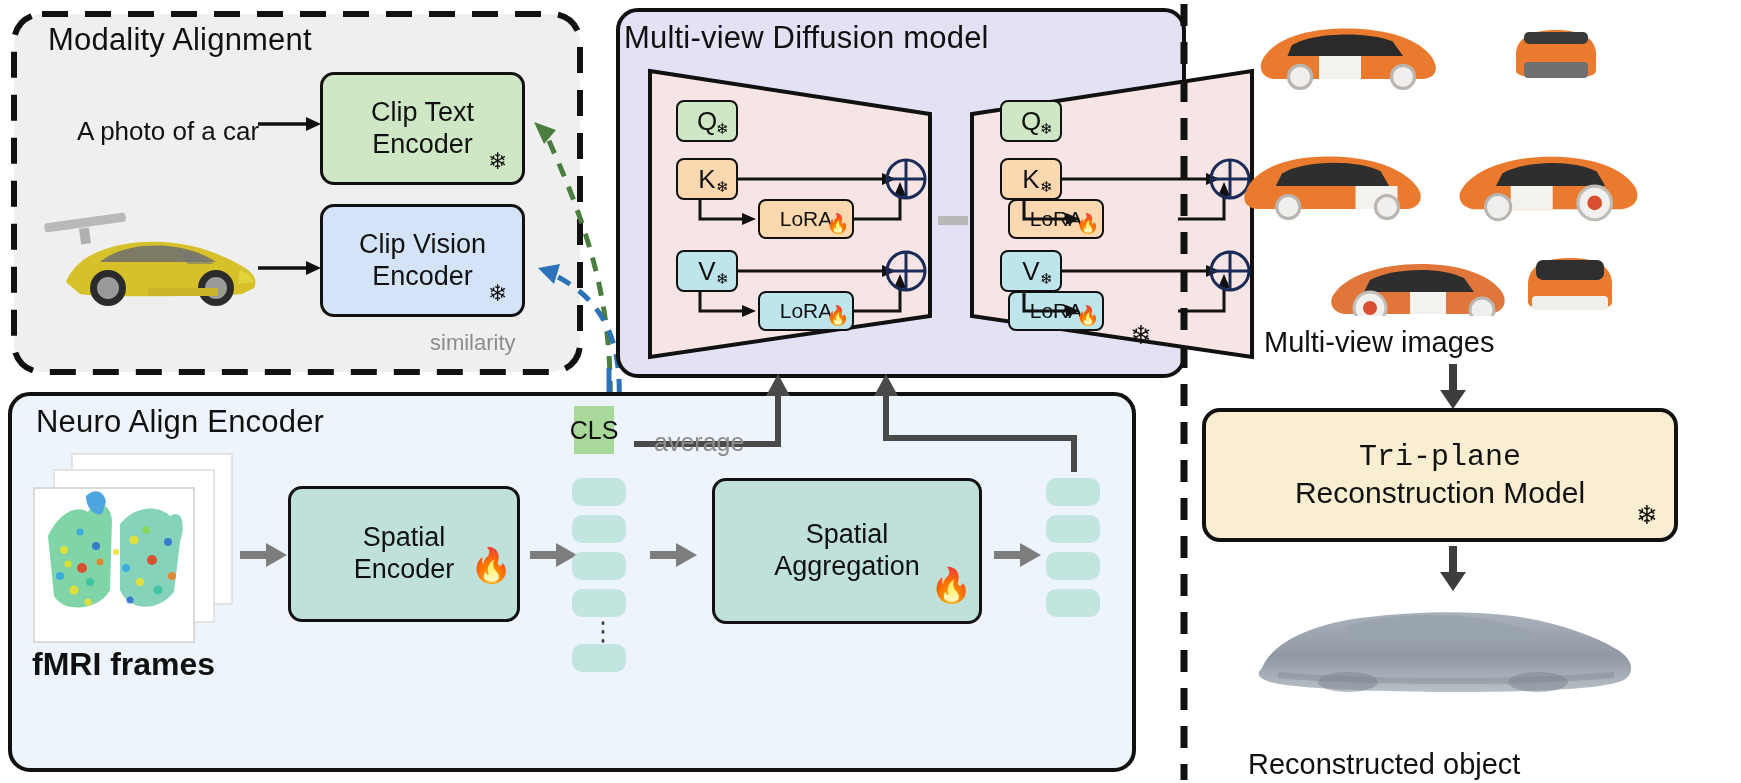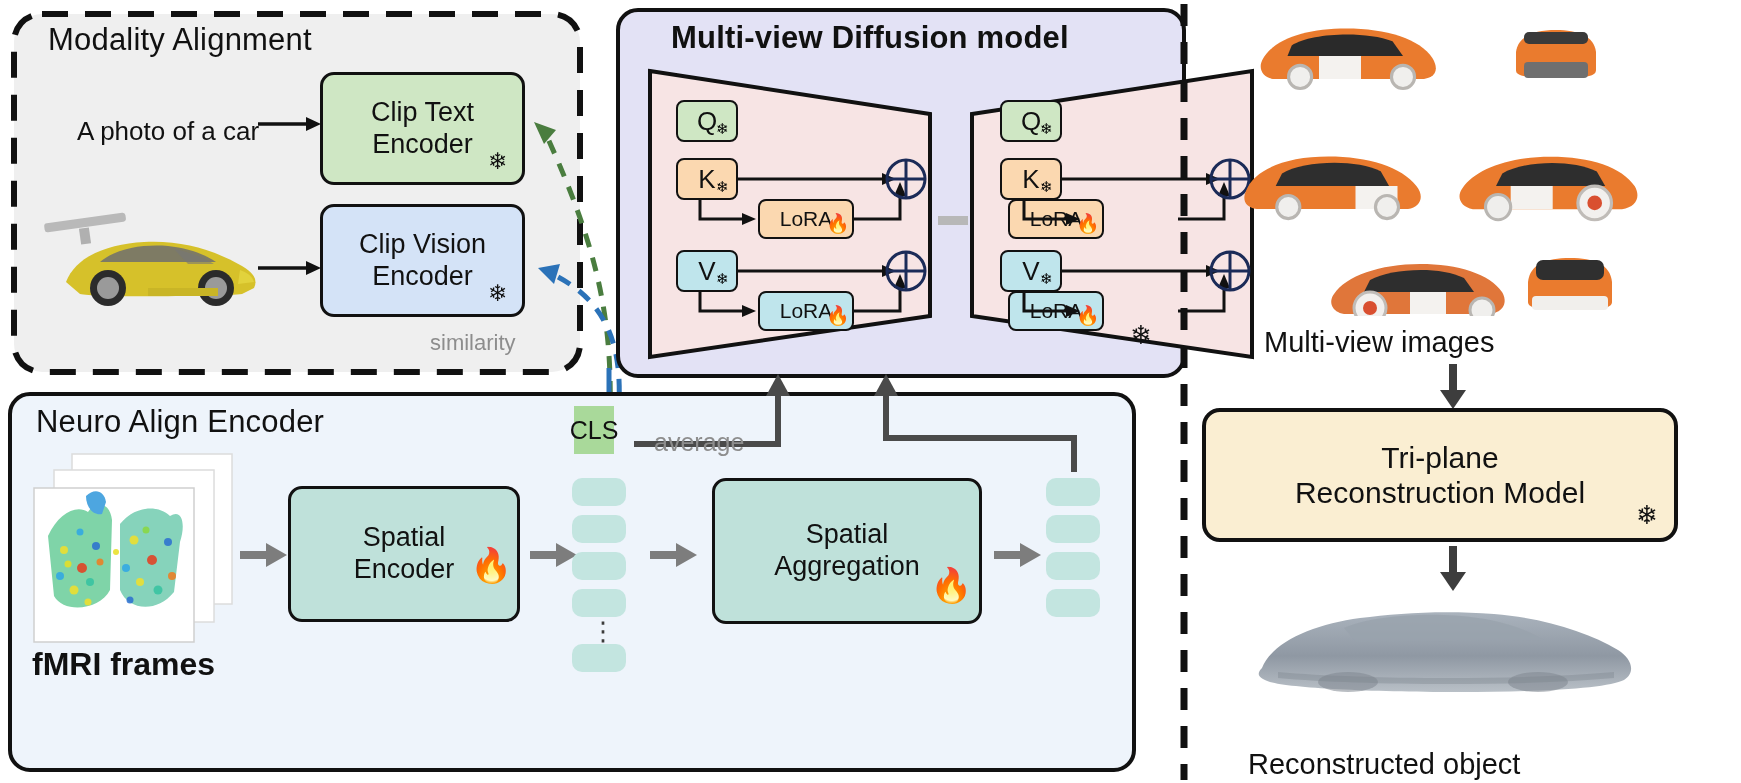--- a/index.html
+++ b/index.html
@@ -76,21 +76,21 @@
     <polygon points="38,168 60,164 54,184" fill="#2b72b8"></polygon>
   </svg>
 
   <svg class="abs" style="left:596px;top:368px;" width="26" height="46">
     <line x1="13" y1="0" x2="13" y2="28" stroke="#2b72b8" stroke-width="5"></line>
     <polygon points="3,26 23,26 13,45" fill="#2b72b8"></polygon>
   </svg>
 
   <div class="abs" style="left:616px;top:8px;width:570px;height:370px;background:#e3e2f5;border:4px solid #111;border-radius:22px;"></div>
 
-  <div class="abs ttl" style="left:671px;top:20px;font-weight:700;">Multi-view Diffusion model</div>
+  <div class="abs ttl" style="left:624px;top:20px;font-weight:400;">Multi-view Diffusion model</div>
 
   <svg class="abs" style="left:640px;top:66px;" width="300" height="296" viewBox="0 0 300 296">
     <polygon points="10,5 290,48 290,250 10,291" fill="#f7e4e4" stroke="#111" stroke-width="4"></polygon>
   </svg>
 
   <div class="abs box" style="left:676px;top:100px;width:62px;height:42px;background:#cfe7c4;border-width:2.5px;border-radius:8px;">
     <span class="cap" style="font-size:26px;">Q</span>
   </div>
   <div class="abs" style="left:716px;top:120px;font-size:15px;">❄</div>
 
@@ -354,21 +354,21 @@
   </div>
 
   <div class="abs cap" style="left:1264px;top:326px;font-size:29px;">Multi-view images</div>
 
   <svg class="abs" style="left:1438px;top:364px;" width="30" height="46">
     <line x1="15" y1="0" x2="15" y2="28" stroke="#3d3d3d" stroke-width="8"></line>
     <polygon points="2,26 28,26 15,45" fill="#3d3d3d"></polygon>
   </svg>
 
   <div class="abs box" style="left:1202px;top:408px;width:476px;height:134px;background:#faeed2;flex-direction:column;border-width:4px;border-radius:18px;">
-    <div class="cap" style="font-size:30px;">Tri-plane</div>
+    <div class="cap" style="font-size:30px;font-family:Liberation Mono, monospace;">Tri-plane</div>
     <div class="cap" style="font-size:30px;">Reconstruction Model</div>
   </div>
   <div class="abs sf" style="left:1636px;top:502px;font-size:26px;">❄</div>
 
   <svg class="abs" style="left:1438px;top:546px;" width="30" height="46">
     <line x1="15" y1="0" x2="15" y2="28" stroke="#3d3d3d" stroke-width="8"></line>
     <polygon points="2,26 28,26 15,45" fill="#3d3d3d"></polygon>
   </svg>
 
   <div class="abs" style="left:1248px;top:586px;width:400px;height:130px;">

